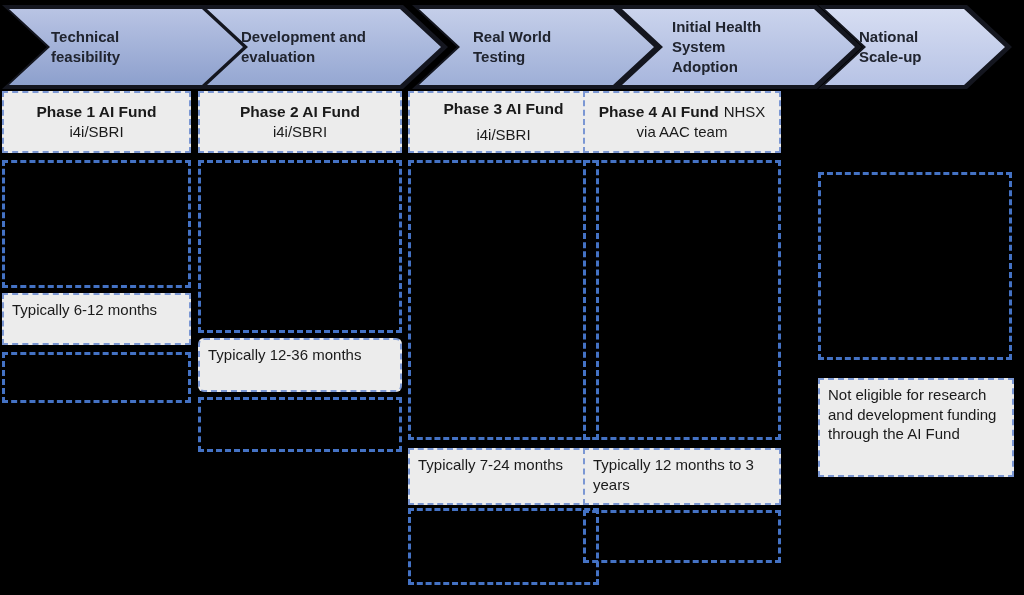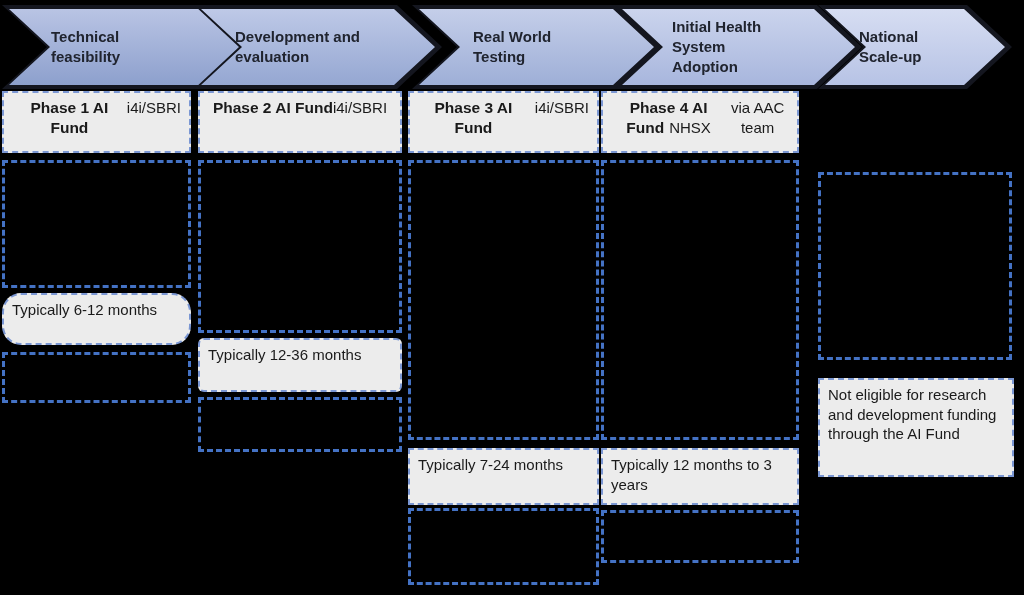--- a/index.html
+++ b/index.html
@@ -15,54 +15,54 @@
     clip-path:polygon(0 0, calc(100% - 45px) 0, 100% 50%, calc(100% - 45px) 100%, 0 100%, 45px 50%);
   }
   .chev-fill{
     position:absolute;inset:4px 7px;display:flex;align-items:center;
     clip-path:polygon(0 0, calc(100% - 41px) 0, 100% 50%, calc(100% - 41px) 100%, 0 100%, 41px 50%);
   }
   .chev-label{font-weight:bold;font-size:15px;line-height:1.35;color:#20242f;}
   #chev1{left:2px;width:248px;}
   #chev1 .chev-fill{background:linear-gradient(180deg,#b9c4e4 0%,#8da0cd 100%);}
   #chev1 .chev-label{padding-left:42px;padding-right:60px;}
-  #chev2{left:194px;width:248px;}
+  #chev2{left:200px;width:248px;}
   #chev2 .chev-fill{background:linear-gradient(180deg,#bec9e7 0%,#95a7d2 100%);}
   #chev2 .chev-label{padding-left:34px;padding-right:46px;}
   #chev3{left:412px;width:249px;}
   #chev3 .chev-fill{background:linear-gradient(180deg,#c4cee9 0%,#9eafd7 100%);}
   #chev3 .chev-label{padding-left:54px;padding-right:60px;}
   #chev4{left:615px;width:247px;}
   #chev4 .chev-fill{background:linear-gradient(180deg,#cbd4ed 0%,#a8b6dd 100%);}
   #chev4 .chev-label{padding-left:50px;padding-right:72px;}
   #chev5{left:818px;width:194px;}
   #chev5 .chev-fill{background:linear-gradient(180deg,#d6ddf2 0%,#b7c3e5 100%);}
   #chev5 .chev-label{padding-left:34px;padding-right:48px;}
 
   
   .graybox{
     position:absolute;background:#ececec;border:2px dashed #7b97d3;box-sizing:border-box;
     font-size:15px;line-height:1.3;padding:5px 8px;
   }
-  .phasebox{display:flex;flex-direction:row;justify-content:center;text-align:center;}
+  .phasebox{display:flex;flex-direction:column;justify-content:center;text-align:center;}
   .phase-title{font-weight:bold;font-size:15.5px;}
   .phase-suffix{font-weight:normal;margin-left:5px;}
   .emptybox{
     position:absolute;background:transparent;border:3px dashed #4472c4;box-sizing:border-box;
   }
 
   
   .p1{left:2px;width:189px;}  .p2{left:198px;width:204px;} .p3{left:408px;width:191px;gap:6px;}
-  .p4{left:601px;width:198px;} .p5{left:818px;width:194px;}
+  .p4{left:583px;width:198px;} .p5{left:818px;width:194px;}
 
   .row-phase{top:91px;height:62px;}
   #big1{top:160px;height:128px;} #big2{top:160px;height:173px;}
   #big3{top:160px;height:280px;} #big4{top:160px;height:280px;}
   #big5{top:172px;height:188px;}
-  #dur1{top:293px;height:52px;border-radius:19px;}  #dur2{top:338px;height:54px;border-radius:6px;}
+  #dur1{top:293px;height:52px;}  #dur2{top:338px;height:54px;border-radius:6px;}
   #dur3{top:448px;height:57px;}  #dur4{top:448px;height:57px;}
   #note5{top:378px;height:99px;width:196px;}
   #sub1{top:352px;height:51px;}  #sub2{top:397px;height:55px;}
   #sub3{top:508px;height:77px;}  #sub4{top:510px;height:53px;}
 </style>
 </head>
 <body>
 
 <div class="canvas">
 

